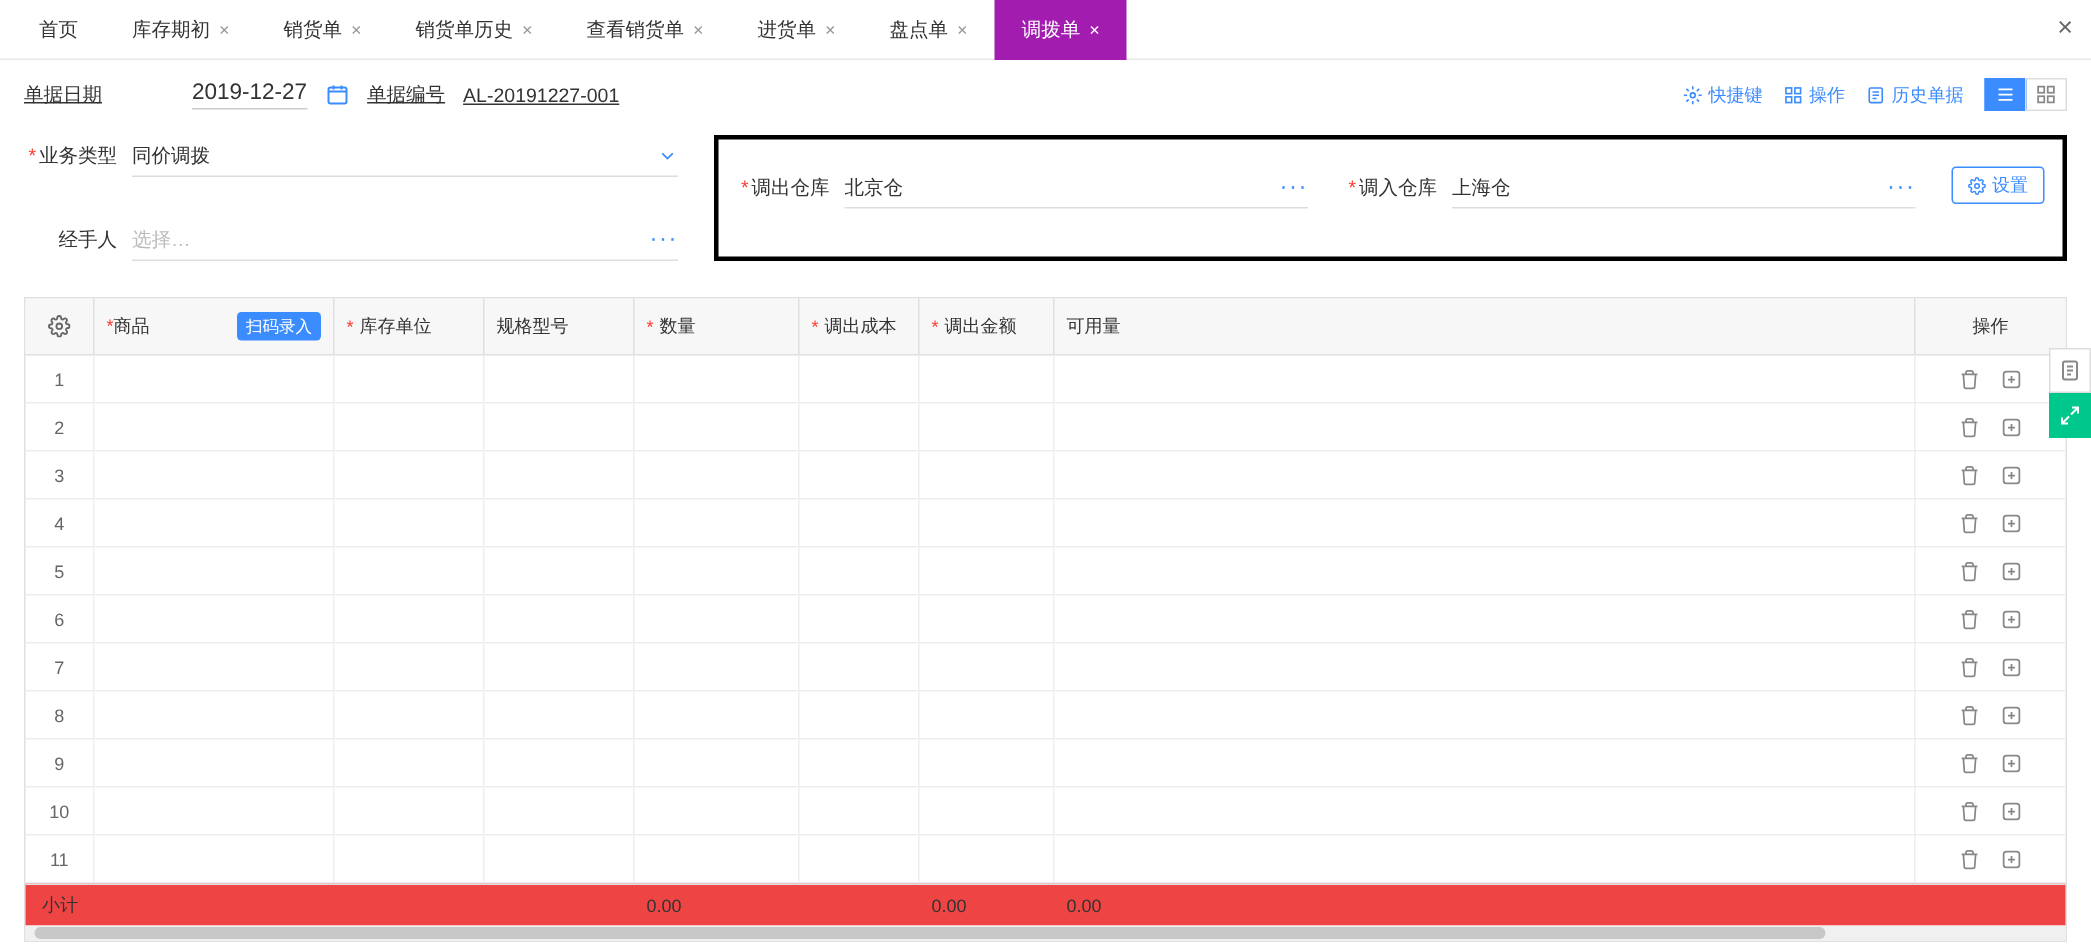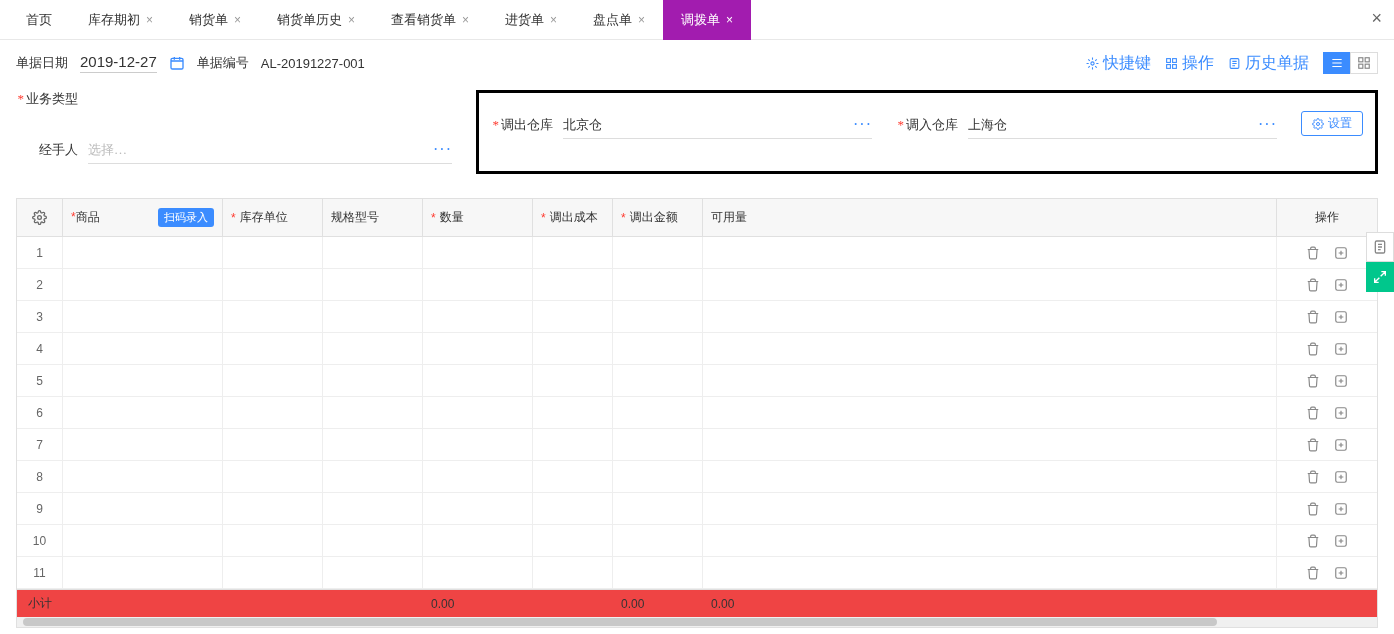--- a/index.html
+++ b/index.html
@@ -9,32 +9,32 @@
 .tabs { display: flex; align-items: center; height: 40px; border-bottom: 1px solid #e8e8e8; padding: 0 8px; position: relative; }
 .tab { padding: 12px 18px; height: 40px; display: flex; align-items: center; gap: 6px; cursor: pointer; font-size: 13px; color: #333; }
 .tab.active { background: #a21caf; color: #fff; }
 .tab .close { font-size: 12px; color: #999; cursor: pointer; }
 .tab.active .close { color: #fff; }
 .tabs-close { position: absolute; right: 12px; top: 8px; font-size: 18px; color: #666; cursor: pointer; }
 
 
 .toolbar { display: flex; align-items: center; justify-content: space-between; padding: 12px 16px 8px; }
 .toolbar-left { display: flex; align-items: center; gap: 12px; }
-.toolbar-left .lbl { font-size: 13px; color: #333; }
-.date-val { font-size: 15px; color: #333; border-bottom: 1px solid #ccc; padding-bottom: 2px; }
+.toolbar-left .lbl { font-size: 13px; color: #333; text-decoration: underline; }
+.date-val { font-size: 15px; color: #333; border-bottom: 1px solid #ccc; padding-bottom: 2px; margin-left: 48px; }
 .cal-icon { color: #3b8cff; font-size: 15px; }
 .toolbar-right { display: flex; align-items: center; gap: 14px; }
-.tr-link { display: flex; align-items: center; gap: 4px; font-size: 16px; color: #3b8cff; cursor: pointer; }
+.tr-link { display: flex; align-items: center; gap: 4px; font-size: 12px; color: #3b8cff; cursor: pointer; }
 .view-toggle { display: flex; }
 .vt { width: 28px; height: 22px; display: flex; align-items: center; justify-content: center; border: 1px solid #ddd; cursor: pointer; font-size: 13px; }
 .vt.active { background: #3b8cff; color: #fff; border-color: #3b8cff; }
 .vt + .vt { margin-left: -1px; }
 
 
-.form-area { padding: 8px 16px 12px; font-family: Liberation Serif, serif; }
+.form-area { padding: 8px 16px 12px; }
 .form-row { display: flex; gap: 24px; align-items: flex-start; }
 .field { display: flex; align-items: center; gap: 10px; flex: 1; }
 .field .req { color: #ff3b30; margin-right: 2px; }
 .field-label { font-size: 13px; color: #333; min-width: 62px; text-align: right; }
 .field-input { flex: 1; border-bottom: 1px solid #ddd; padding: 4px 0; display: flex; align-items: center; justify-content: space-between; min-height: 28px; }
 .field-input .val { font-size: 13px; color: #333; }
 .field-input .ph { color: #bbb; }
 .field-input .chev { color: #3b8cff; font-size: 14px; }
 .field-input .dots { color: #3b8cff; font-size: 16px; letter-spacing: 1px; }
 .right-box { border: 3px solid #000000; padding: 18px 12px 32px; display: flex; gap: 24px; flex: 2; align-items: flex-start; }
@@ -183,20 +183,28 @@
         </div>
     </div>
   </div>
 </div>
 
 <div class="form-area">
   <div class="form-row">
     <div class="col1">
       <div class="field">
         <span class="field-label"><span class="req">*</span><span>业务类型</span></span>
+        <div class="field-input">
+          <span class="val">同价调拨</span>
+          <span class="chev">
+              <svg width="14" height="14" viewBox="0 0 24 24" fill="none" stroke="currentColor" stroke-width="2">
+                <path d="M6 9l6 6 6-6"></path>
+              </svg>
+            </span>
+        </div>
       </div>
       <div class="field">
         <span class="field-label"><span>经手人</span></span>
         <div class="field-input">
           <span class="val ph">选择…</span>
           <span class="dots">···</span>
         </div>
       </div>
     </div>
     <div class="right-box">

